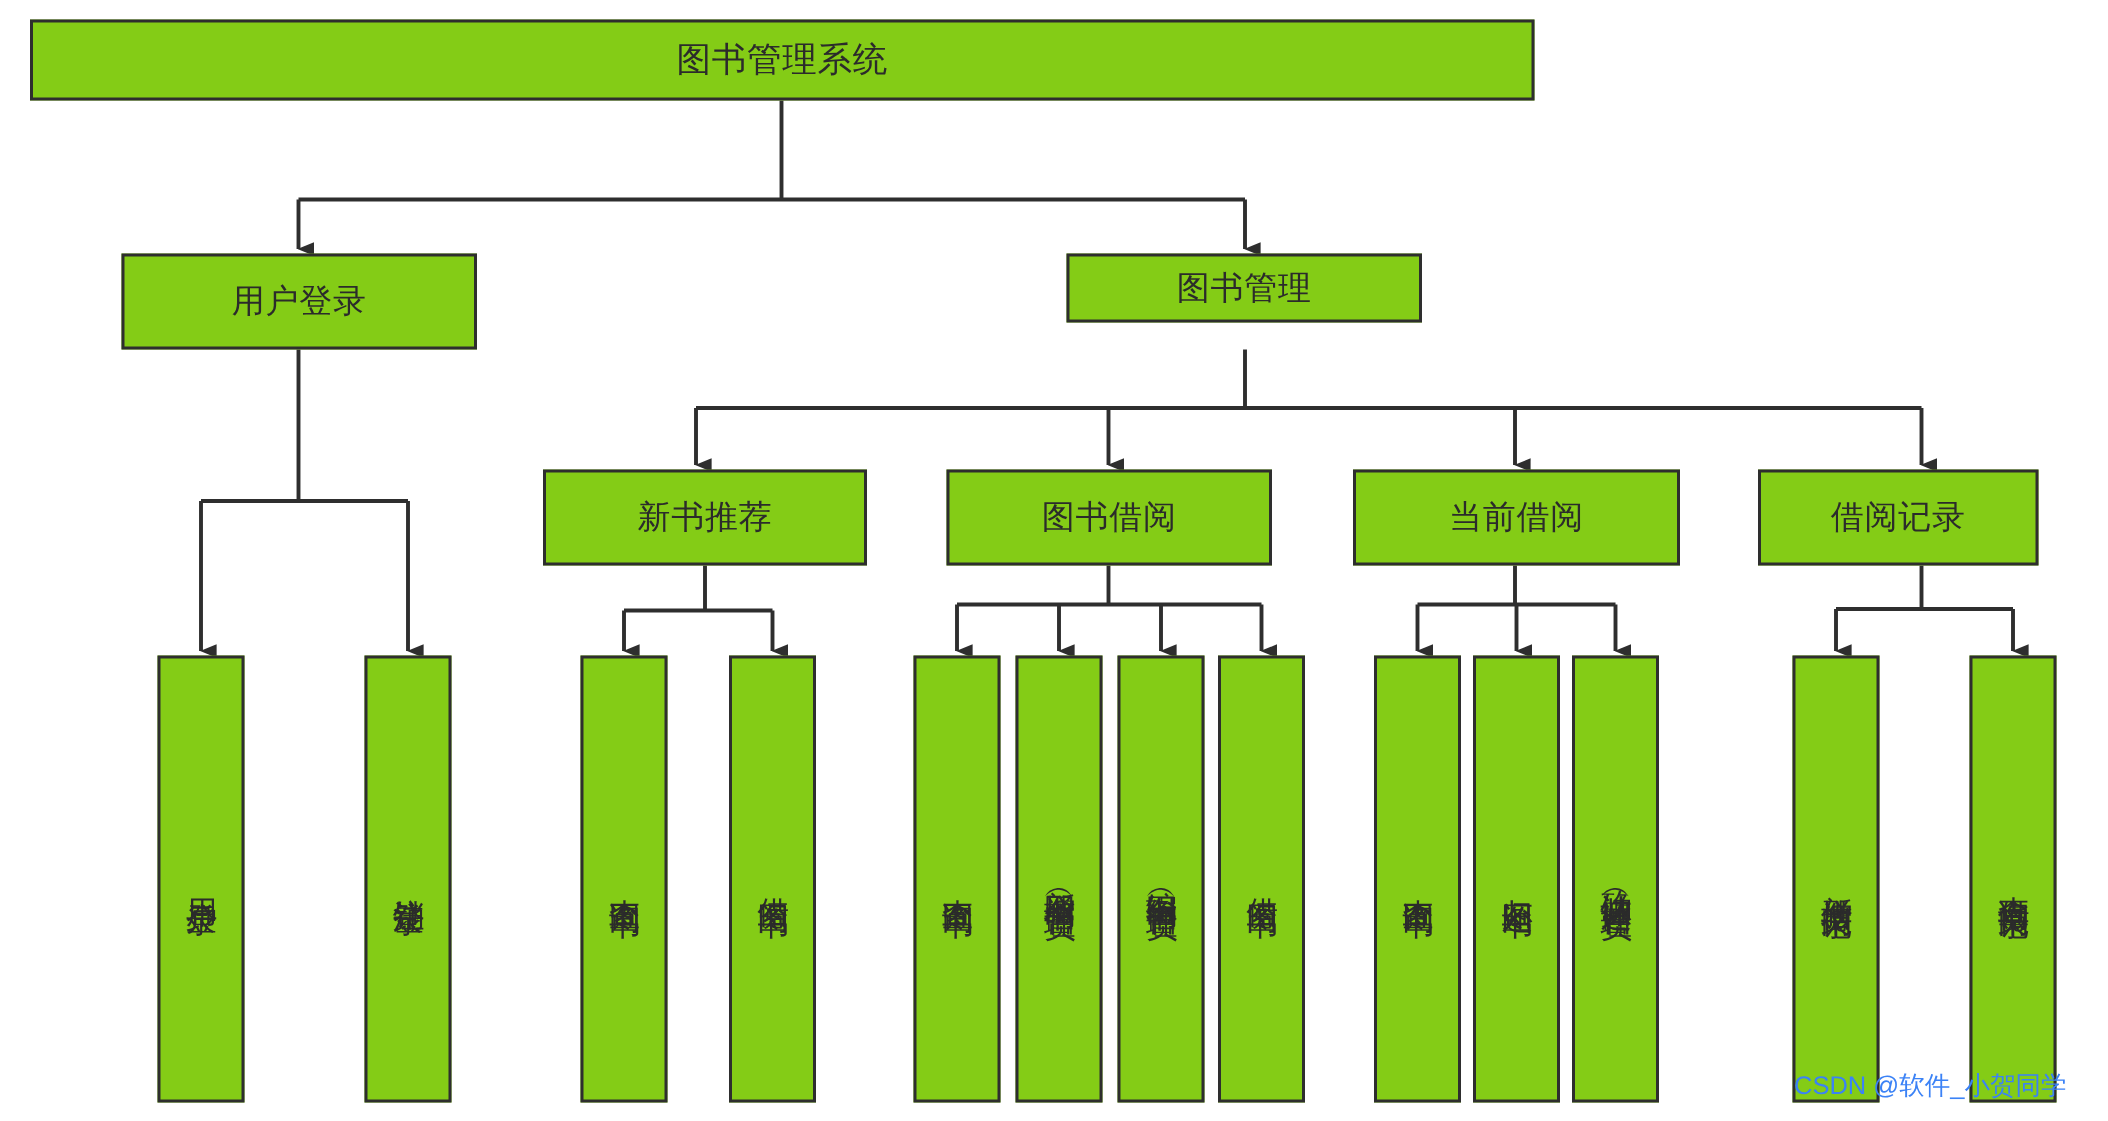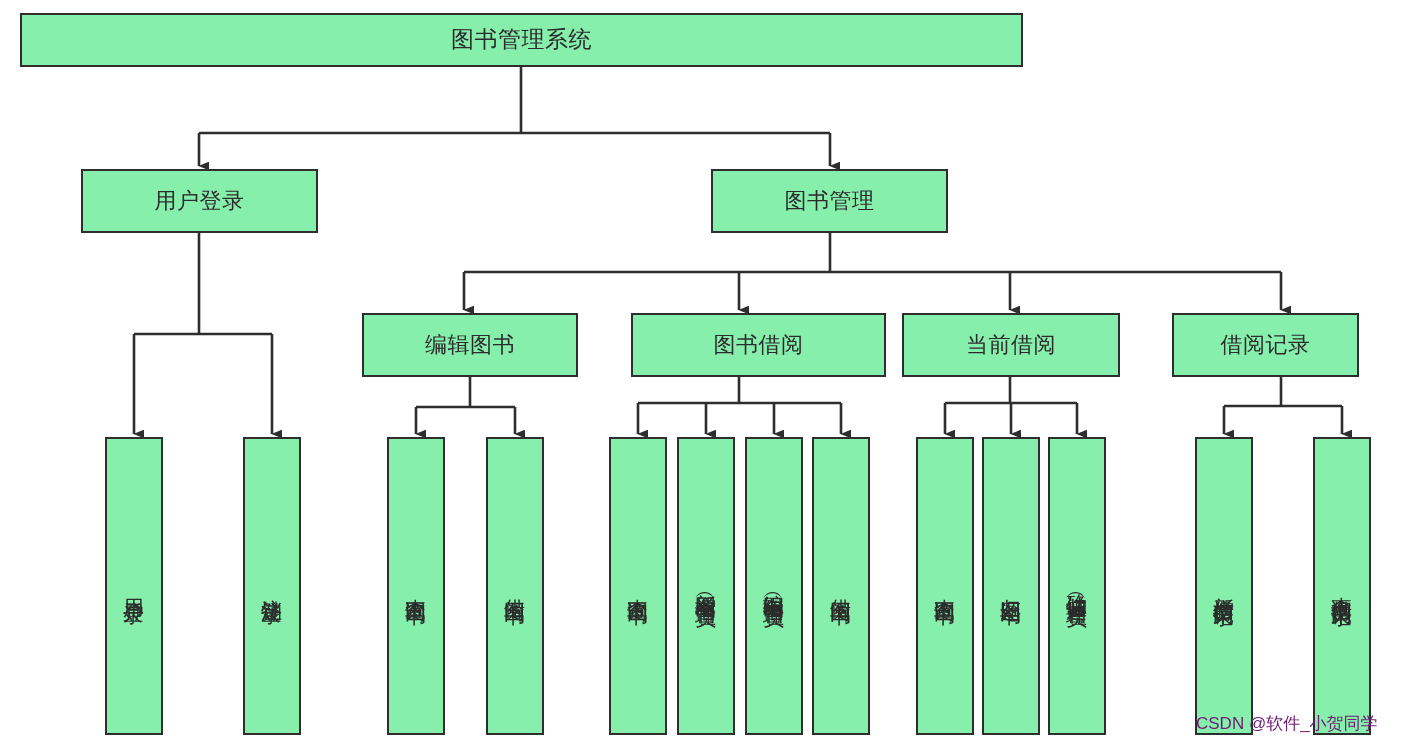--- a/index.html
+++ b/index.html
@@ -7,21 +7,21 @@
     width:1405px;height:747px;
     font-family:"Liberation Sans","DejaVu Sans",sans-serif;
     overflow:hidden;
   }
   #diagram{position:relative;width:1405px;height:747px;background:#fff;}
   svg.layer{position:absolute;top:0;left:0;width:1405px;height:747px;}
   .node-box{
     position:absolute;
     box-sizing:border-box;
     border:2.5px solid #2e2e2e;
-    background:#86efac;
+    background:#84cc16;
     display:flex;align-items:center;justify-content:center;
     text-align:center;
   }
   .node-label{
     color:#2b2b2b;
     line-height:1.18;
     letter-spacing:0.5px;
     white-space:pre-line;
   }
   .h-node .node-label{font-size:22px;}
@@ -32,21 +32,21 @@
     text-orientation:upright;
     font-size:21px;
     letter-spacing:2px;
     line-height:1;
     max-height:280px;
   }
   #watermark{
     position:absolute;
     left:1196px;top:712px;
     font-size:17px;
-    color:#701a75;
+    color:#3b82f6;
     white-space:nowrap;
     font-family:"Liberation Sans","DejaVu Sans",sans-serif;
   }
 </style>
 </head>
 <body>
 
 <div id="diagram">
 
   <svg class="layer" viewBox="0 0 1405 747">
@@ -99,27 +99,27 @@
     </g>
   </svg>
 
   <div id="nodes">
       <div class="node-box h-node title-node" style="left: 20px; top: 13px; width: 1003px; height: 54px;">
         <span class="node-label">图书管理系统</span>
       </div>
       <div class="node-box h-node" style="left: 81px; top: 169px; width: 237px; height: 64px;">
         <span class="node-label">用户登录</span>
       </div>
-      <div class="node-box h-node" style="left: 711px; top: 169px; width: 237px; height: 64px;">
+      <div class="node-box h-node" style="left: 711px; top: 169px; width: 237px; height: 46px;">
         <span class="node-label">图书管理</span>
       </div>
       <div class="node-box h-node" style="left: 362px; top: 313px; width: 216px; height: 64px;">
-        <span class="node-label">编辑图书</span>
+        <span class="node-label">新书推荐</span>
       </div>
-      <div class="node-box h-node" style="left: 631px; top: 313px; width: 255px; height: 64px;">
+      <div class="node-box h-node" style="left: 631px; top: 313px; width: 217px; height: 64px;">
         <span class="node-label">图书借阅</span>
       </div>
       <div class="node-box h-node" style="left: 902px; top: 313px; width: 218px; height: 64px; text-align: center;">
         <span class="node-label">当前借阅</span>
       </div>
       <div class="node-box h-node" style="left: 1172px; top: 313px; width: 187px; height: 64px;">
         <span class="node-label">借阅记录</span>
       </div>
       <div class="node-box v-node" style="left: 105px; top: 437px; width: 58px; height: 298px;">
         <span class="node-label">用户登录</span>

